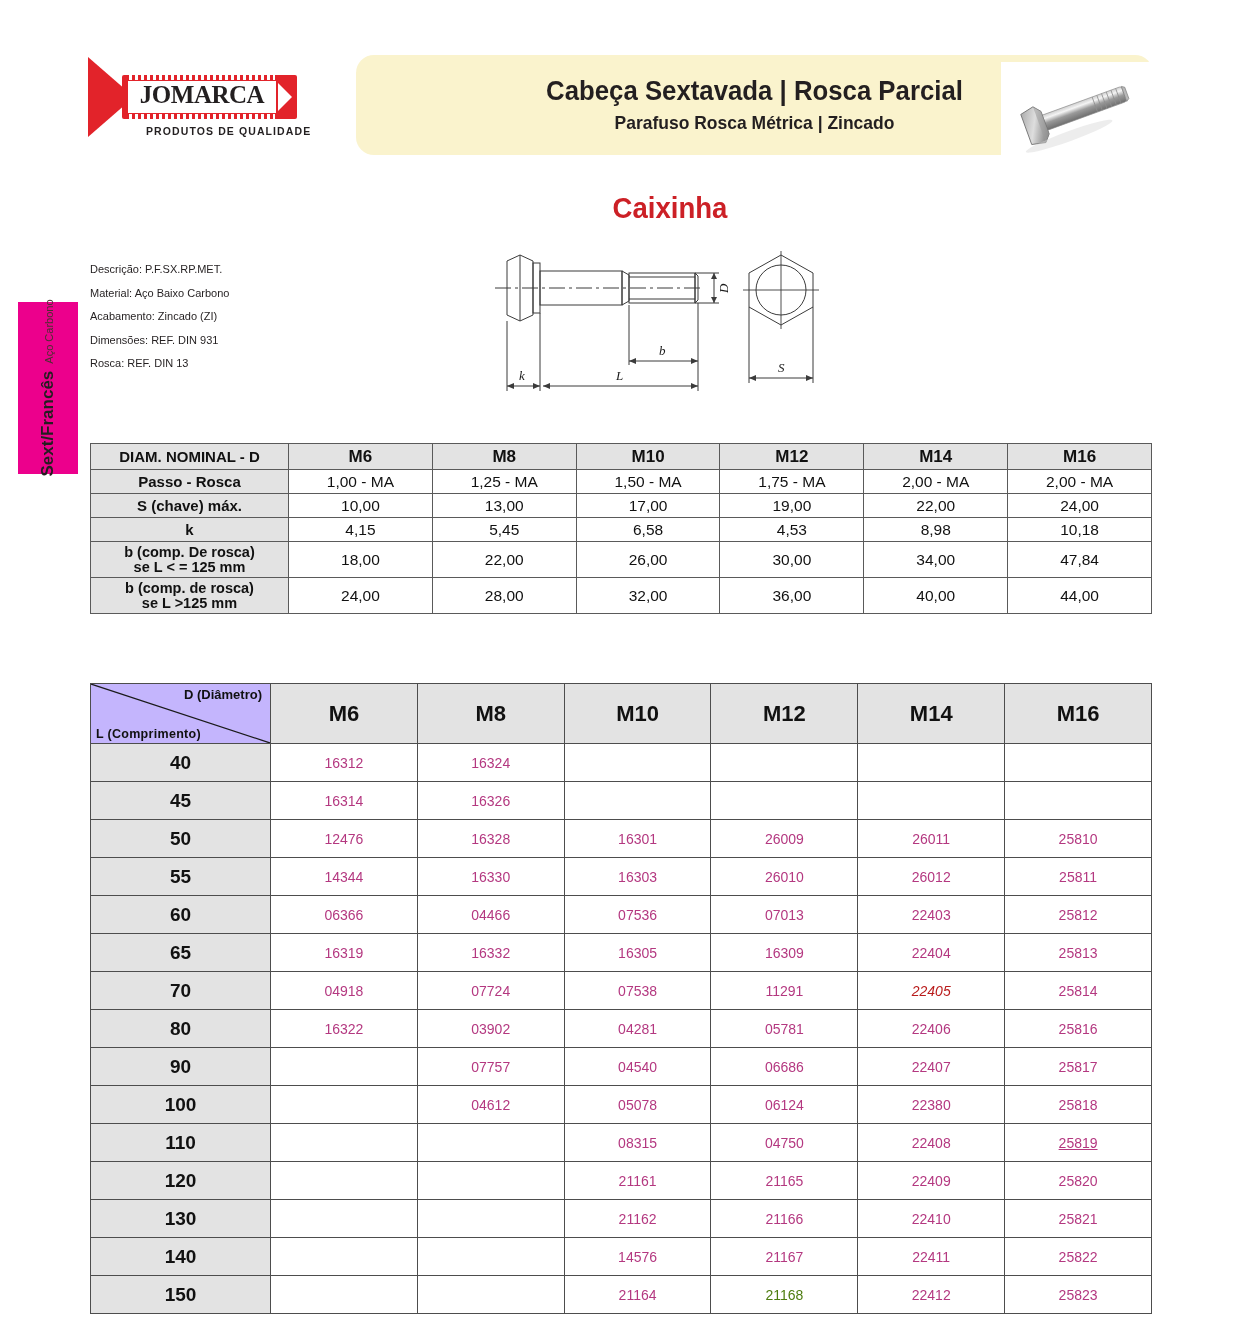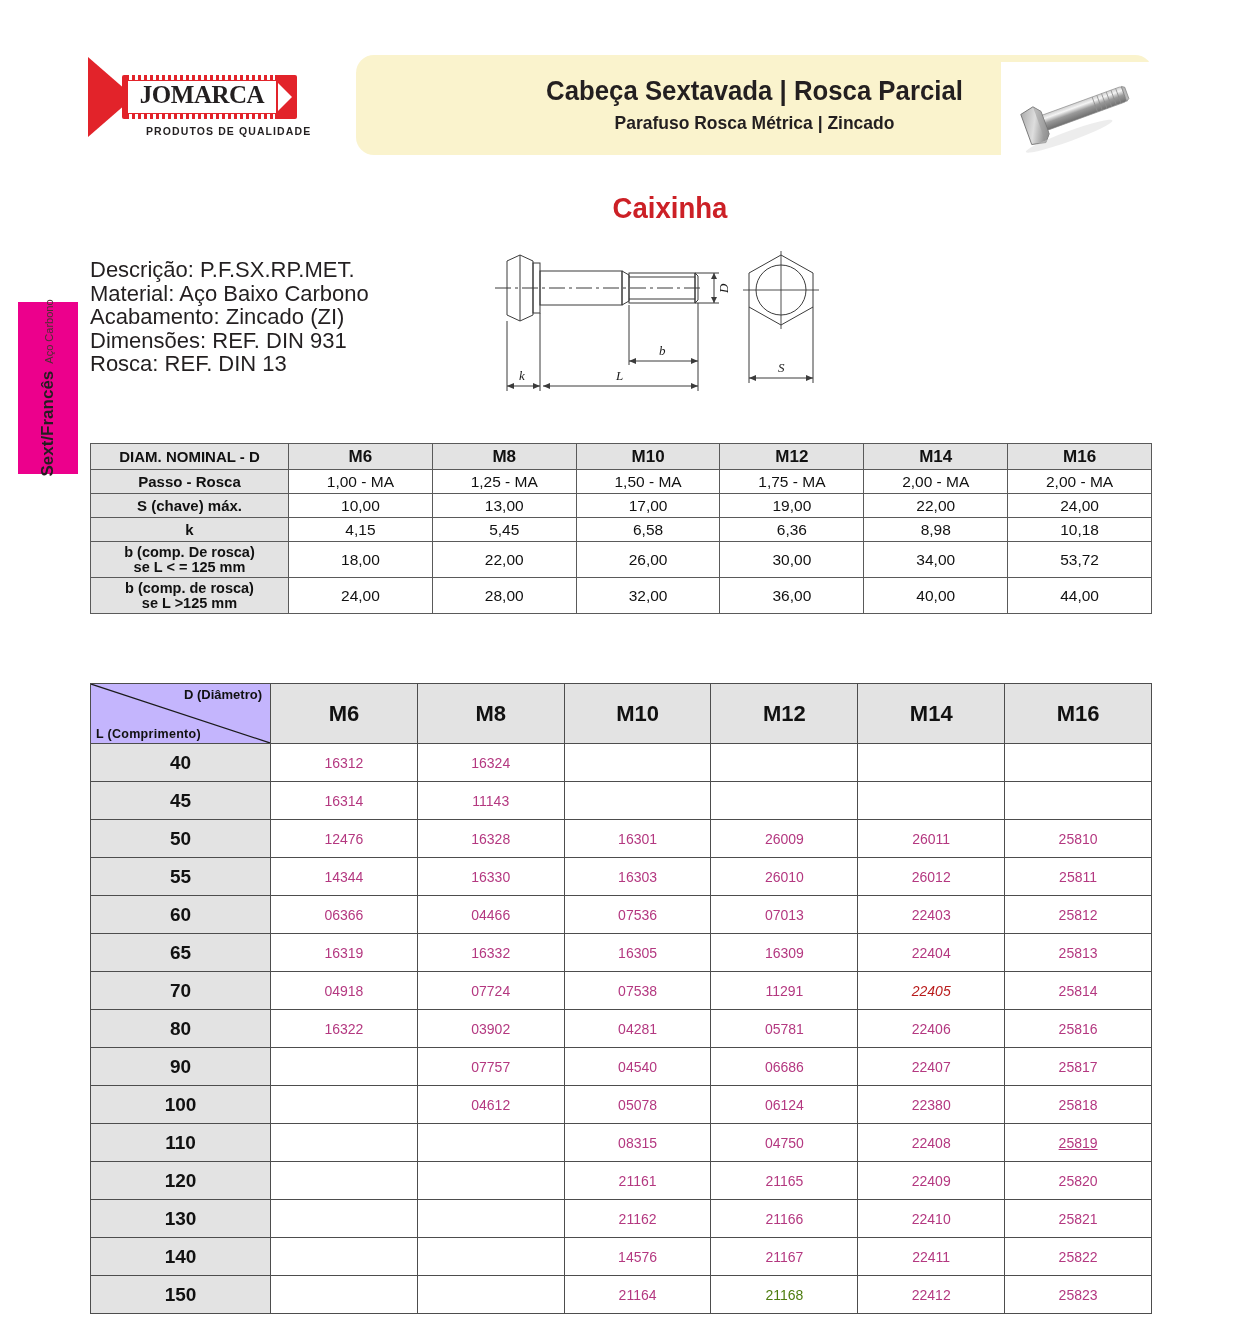--- a/index.html
+++ b/index.html
@@ -188,21 +188,21 @@
     font-weight: bold;
     color: #cc2026;
     transform: scaleX(0.95);
   }
 
   
   .desc {
     position: absolute;
     left: 90px;
     top: 258px;
-    font-size: 22px;
+    font-size: 11px;
     color: #231f20;
     line-height: 23.5px;
   }
 
   
   .drawing {
     position: absolute;
     left: 487px;
     top: 243px;
   }
@@ -479,34 +479,34 @@
         <td class="val">19,00</td>
         <td class="val">22,00</td>
         <td class="val">24,00</td>
       </tr>
 
       <tr>
         <th class="rowlabel">k</th>
         <td class="val">4,15</td>
         <td class="val">5,45</td>
         <td class="val">6,58</td>
-        <td class="val">6,36</td>
+        <td class="val">4,53</td>
         <td class="val">8,98</td>
         <td class="val">10,18</td>
       </tr>
 
       <tr class="twoline">
         <th class="rowlabel">b (comp. De rosca)
 se L &lt; = 125 mm</th>
         <td class="val">18,00</td>
         <td class="val">22,00</td>
         <td class="val">26,00</td>
         <td class="val">30,00</td>
         <td class="val">34,00</td>
-        <td class="val">53,72</td>
+        <td class="val">47,84</td>
       </tr>
 
       <tr class="twoline">
         <th class="rowlabel">b (comp. de rosca)
 se L &gt;125 mm</th>
         <td class="val">24,00</td>
         <td class="val">28,00</td>
         <td class="val">32,00</td>
         <td class="val">36,00</td>
         <td class="val">40,00</td>
@@ -539,21 +539,21 @@
           <td class="code" style="color: rgb(180, 56, 128);">16312</td>
           <td class="code" style="color: rgb(180, 56, 128);">16324</td>
           <td class="code empty" style="color: transparent;"></td>
           <td class="code empty" style="color: transparent;"></td>
           <td class="code empty" style="color: transparent;"></td>
           <td class="code empty" style="color: transparent;"></td>
         </tr>
         <tr>
           <td class="len">45</td>
           <td class="code" style="color: rgb(180, 56, 128);">16314</td>
-          <td class="code" style="color: rgb(180, 56, 128);">11143</td>
+          <td class="code" style="color: rgb(180, 56, 128);">16326</td>
           <td class="code empty" style="color: transparent;"></td>
           <td class="code empty" style="color: transparent;"></td>
           <td class="code empty" style="color: transparent;"></td>
           <td class="code empty" style="color: transparent;"></td>
         </tr>
         <tr>
           <td class="len">50</td>
           <td class="code" style="color: rgb(180, 56, 128);">12476</td>
           <td class="code" style="color: rgb(180, 56, 128);">16328</td>
           <td class="code" style="color: rgb(180, 56, 128);">16301</td>

